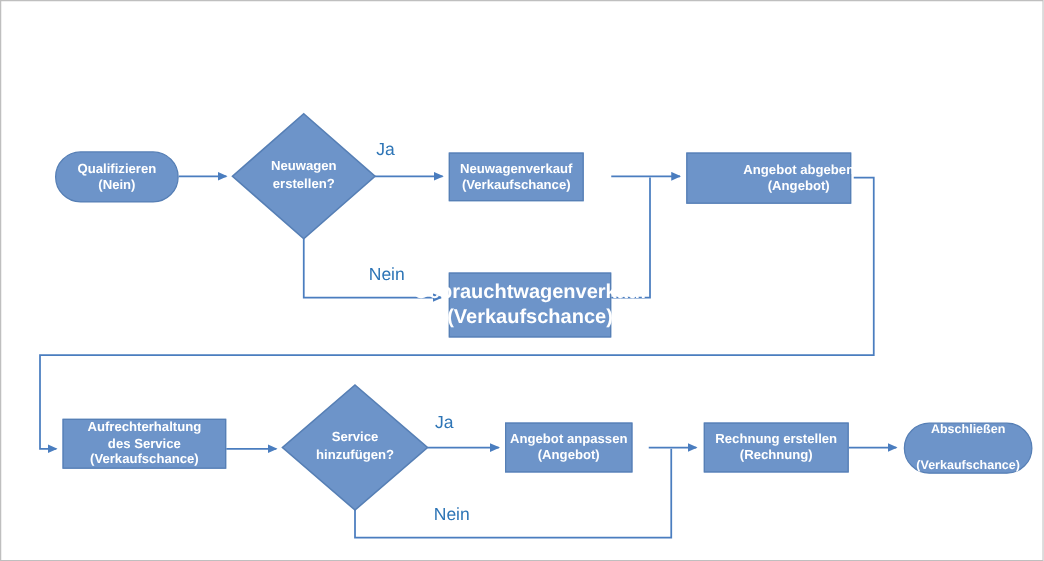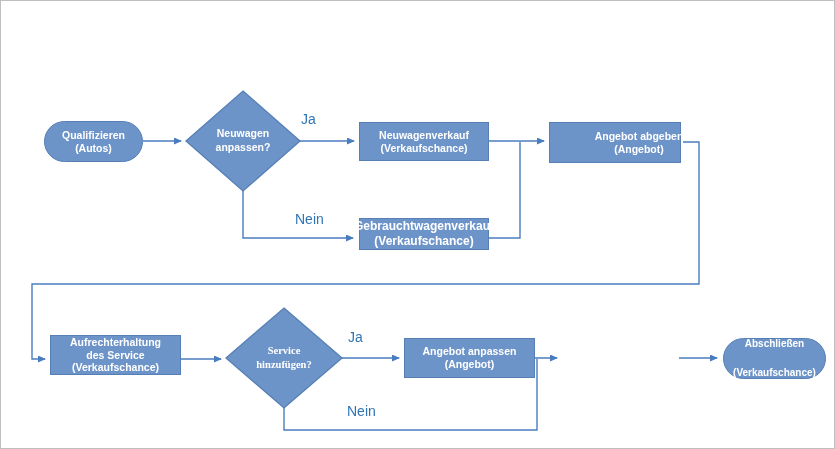--- a/index.html
+++ b/index.html
@@ -60,59 +60,63 @@
     <polyline points="283,407 283,429 536,429 536,358" fill="none" stroke="#4a7dbf" stroke-width="1.4"></polyline>
     <polyline points="518,357 556,357" fill="none" stroke="#4a7dbf" stroke-width="1.4" marker-end="url(#arr)"></polyline>
     <polyline points="678,357 716,357" fill="none" stroke="#4a7dbf" stroke-width="1.4" marker-end="url(#arr)"></polyline>
 
     <polygon points="242,90 299,140 242,190 185,140" fill="#6d94c9" stroke="#567fb5" stroke-width="1.3"></polygon>
     <polygon points="283,307 341,357 283,407 225,357" fill="#6d94c9" stroke="#567fb5" stroke-width="1.3"></polygon>
   </svg>
 
   <div class="node pill" style="left:43px;top:120px;width:99px;height:41px;text-align:right;">
     <span>Qualifizieren</span>
-    <span>(Autos)</span>
+    <span>(Nein)</span>
   </div>
 
   <div class="dlabel" style="left:184px;top:116px;width:116px;height:48px;">
     <span>Neuwagen</span>
-    <span>anpassen?</span>
+    <span>erstellen?</span>
   </div>
 
-  <div class="node" style="left:358px;top:121px;width:130px;height:39px;">
+  <div class="node" style="left:358px;top:121px;width:108px;height:39px;">
     <span>Neuwagenverkauf</span>
     <span>(Verkaufschance)</span>
   </div>
 
-  <div class="node" style="left:358px;top:217px;width:130px;height:32px;font-size:12px;">
+  <div class="node" style="left:358px;top:217px;width:130px;height:52px;font-size:16px;">
     <span>Gebrauchtwagenverkauf</span>
     <span>(Verkaufschance)</span>
   </div>
 
   <div class="node" style="left:548px;top:121px;width:132px;height:41px;padding-left:48px;">
     <span>Angebot abgeben</span>
     <span>(Angebot)</span>
   </div>
 
   <div class="node" style="left:49px;top:334px;width:131px;height:40px;">
     <span>Aufrechterhaltung</span>
     <span>des Service</span>
     <span>(Verkaufschance)</span>
   </div>
 
-  <div class="dlabel" style="left:225px;top:333px;width:116px;height:48px;font-family:Liberation Serif, serif;">
+  <div class="dlabel" style="left:225px;top:333px;width:116px;height:48px;">
     <span>Service</span>
     <span>hinzufügen?</span>
   </div>
 
-  <div class="node" style="left:403px;top:337px;width:131px;height:40px;">
+  <div class="node" style="left:403px;top:337px;width:102px;height:40px;">
     <span>Angebot anpassen</span>
     <span>(Angebot)</span>
   </div>
 
+  <div class="node" style="left:562px;top:337px;width:116px;height:40px;">
+    <span>Rechnung erstellen</span>
+    <span>(Rechnung)</span>
+  </div>
 
   <div class="node pill" style="left:722px;top:337px;width:103px;height:41px;font-size:10px;gap:16px;">
     <span>Abschließen</span>
     <span>(Verkaufschance)</span>
   </div>
 
   <div class="elabel" style="left:300px;top:111px;width:40px;">Ja</div>
   <div class="elabel" style="left:294px;top:211px;width:52px;">Nein</div>
   <div class="elabel" style="left:347px;top:329px;width:40px;">Ja</div>
   <div class="elabel" style="left:346px;top:403px;width:52px;">Nein</div>

